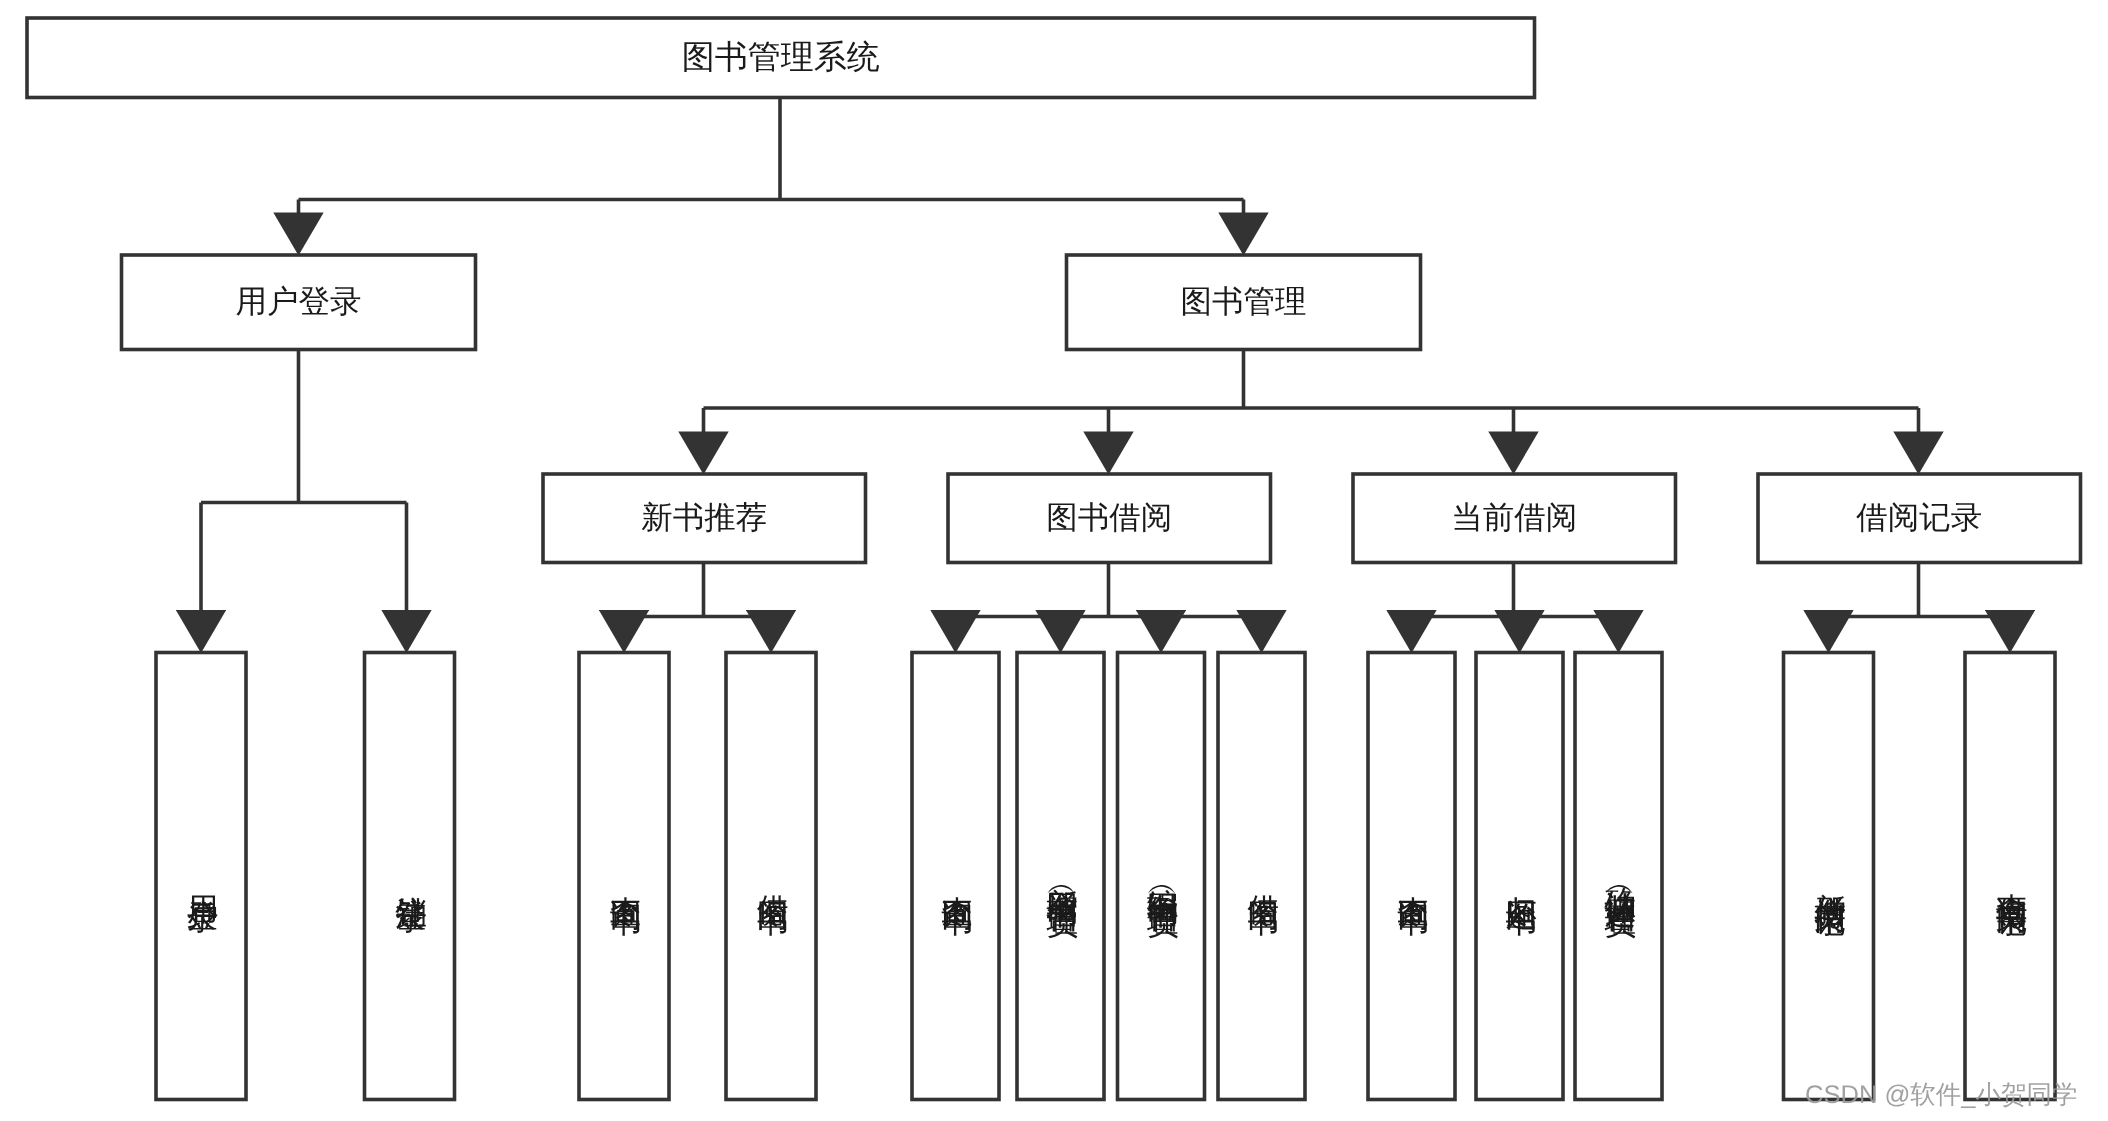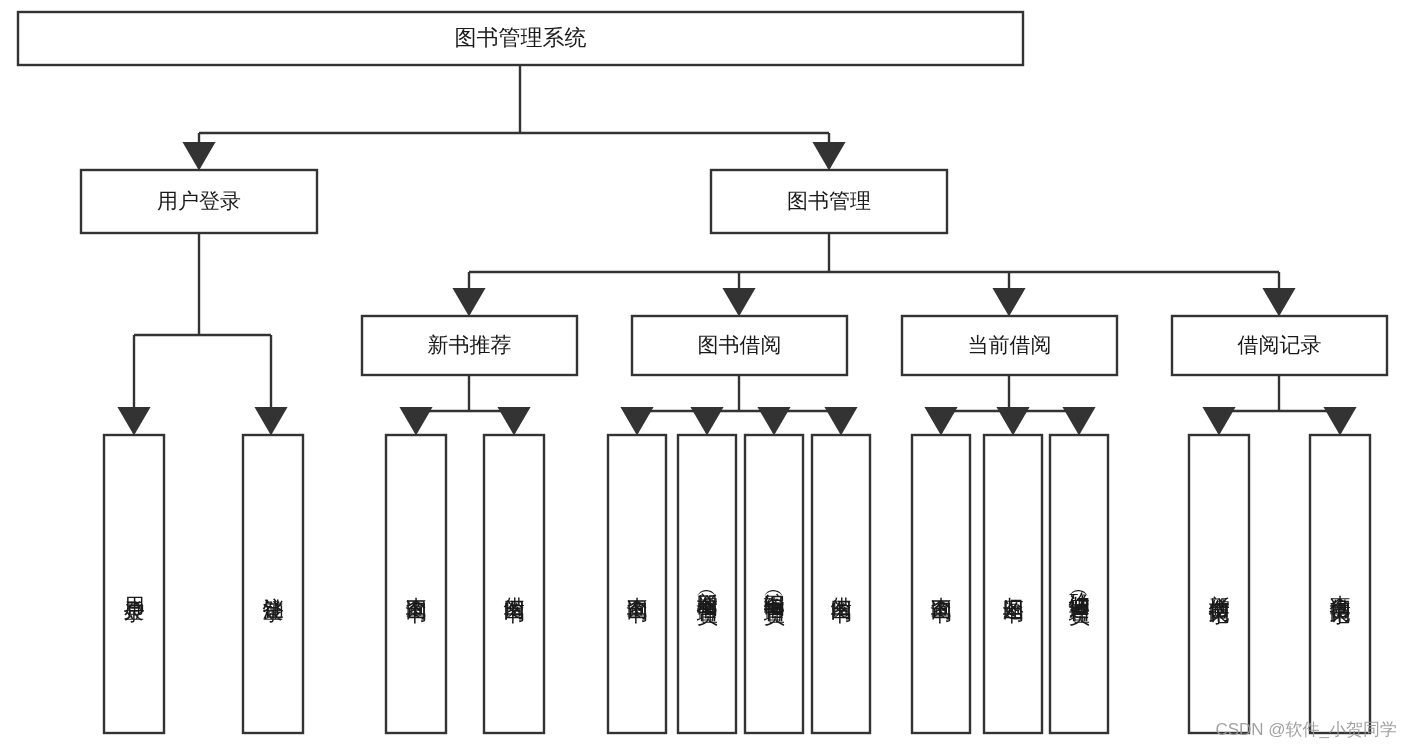--- a/index.html
+++ b/index.html
@@ -65,21 +65,21 @@
     text-orientation: upright;
     font-family: "Liberation Sans", "DejaVu Sans", sans-serif;
     font-size: 21px;
     line-height: 1.16;
     color: #1a1a1a;
     letter-spacing: 2px;
     white-space: nowrap;
   }
   .watermark {
     position: absolute;
-    right: 8px;
+    right: 20px;
     bottom: 6px;
     font-family: "Liberation Sans", "DejaVu Sans", sans-serif;
     font-size: 17px;
     color: #9a9a9a;
     opacity: 0.92;
     white-space: nowrap;
     pointer-events: none;
   }
 </style>
 </head>

